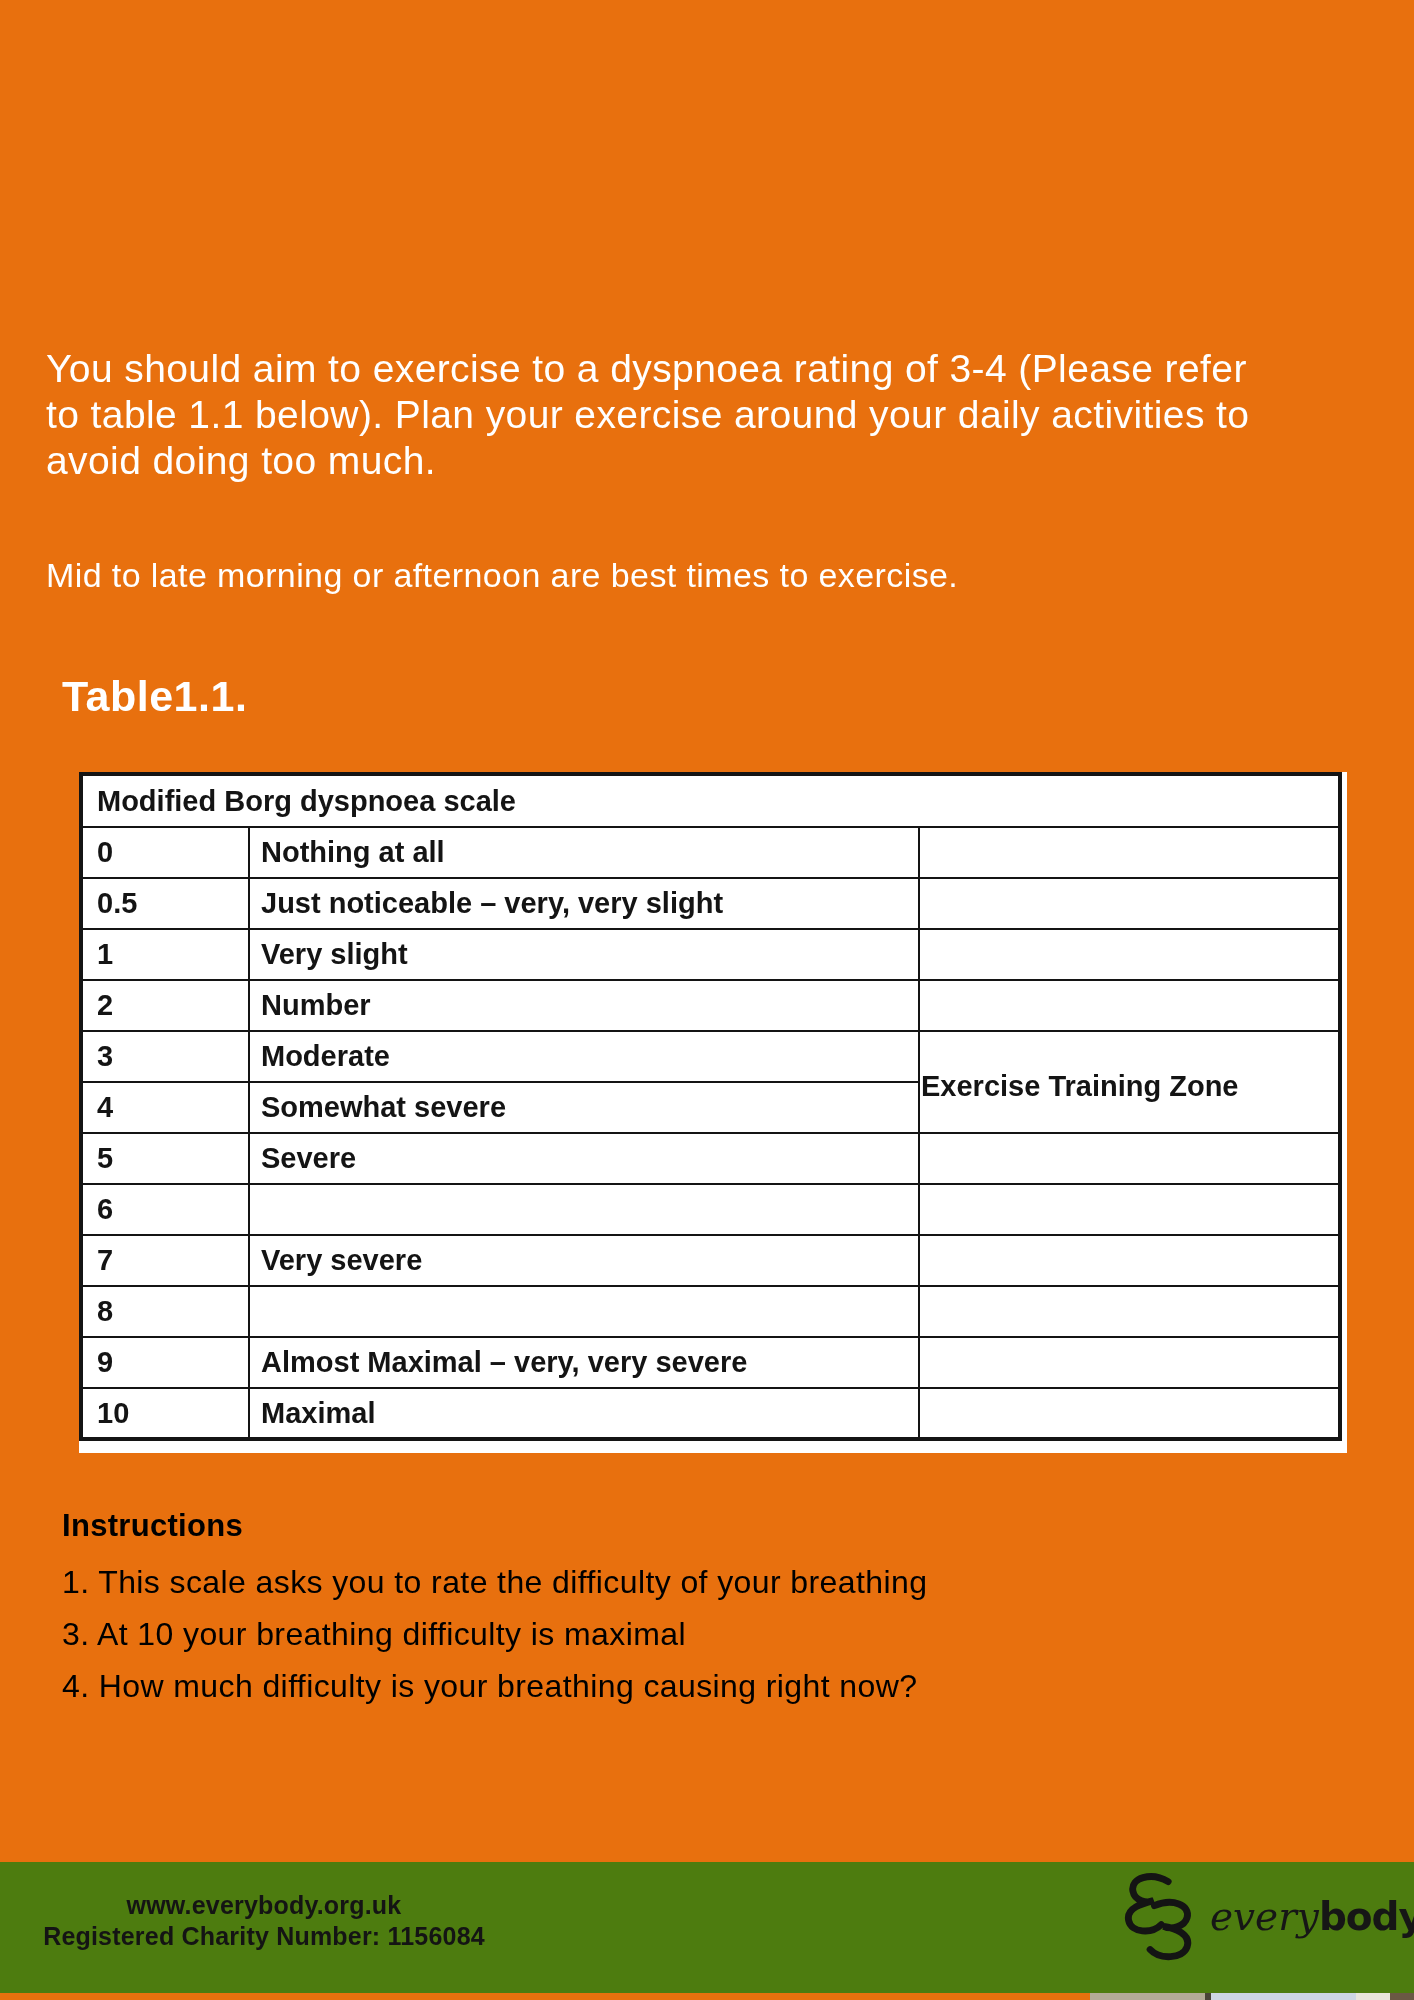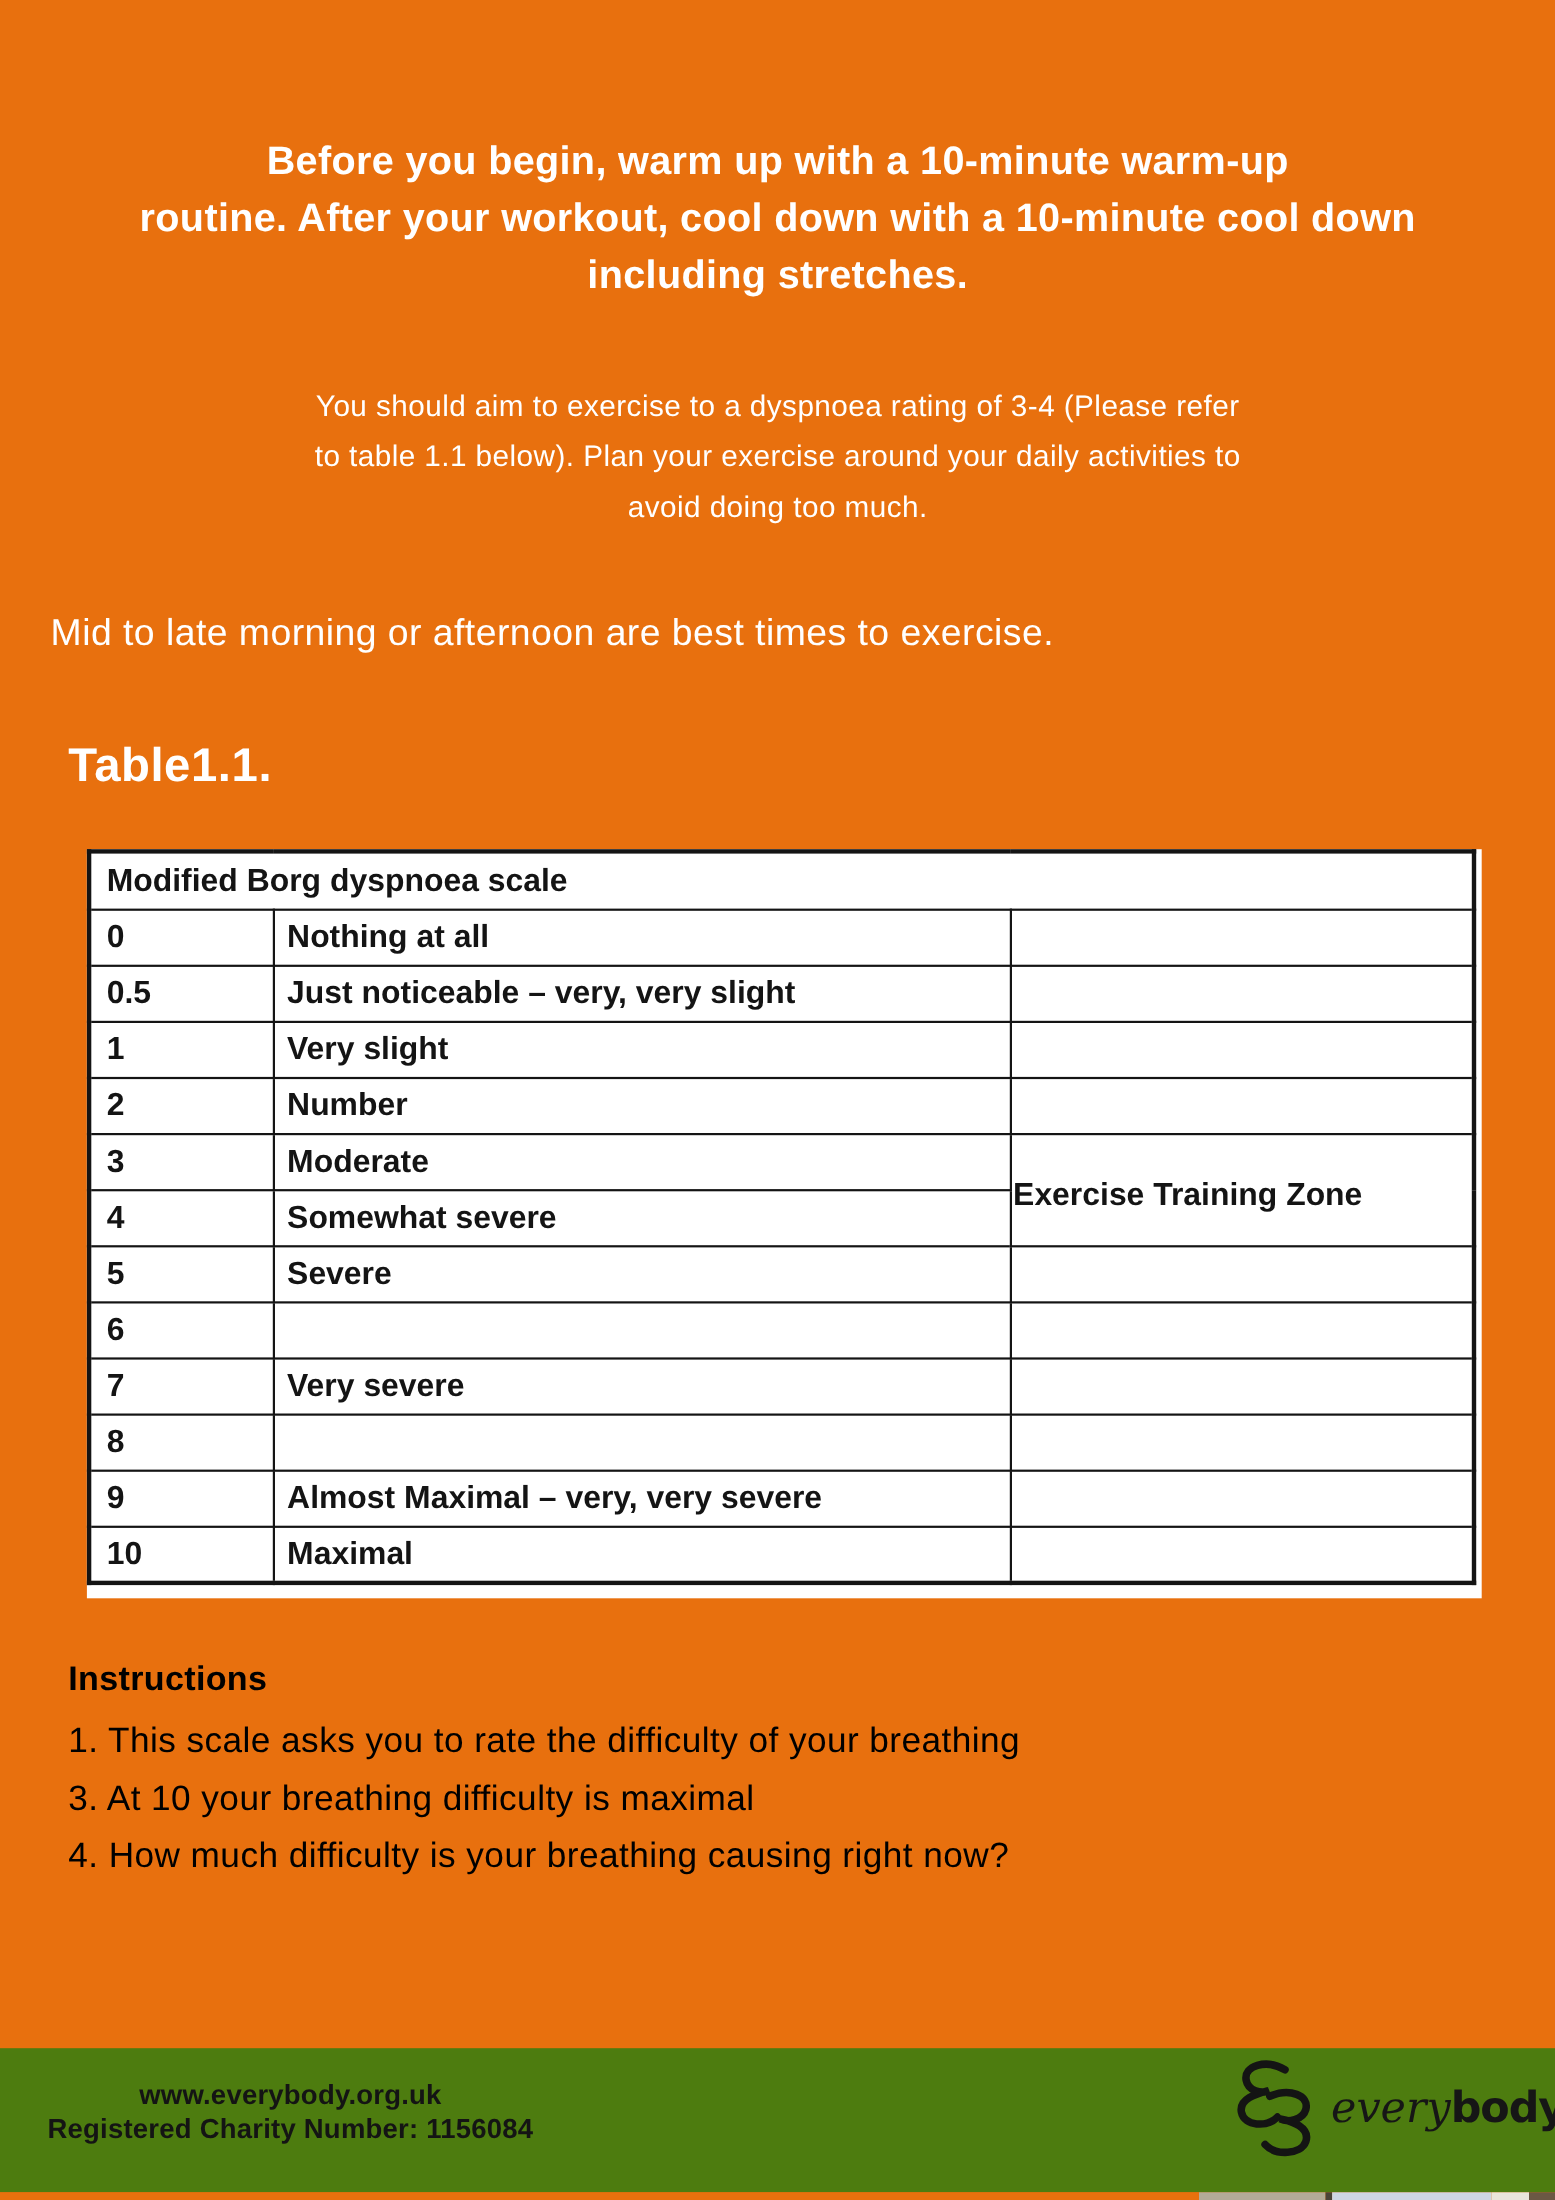--- a/index.html
+++ b/index.html
@@ -12,22 +12,22 @@
   }
   
   .intro-heading{
     position:absolute;left:60px;right:60px;top:120px;
     text-align:center;color:#fff;
     font-size:36px;font-weight:bold;line-height:52px;
     letter-spacing:.3px;
   }
   .intro-para{
     position:absolute;left:46px;right:46px;top:346px;
-    text-align:center;color:#fff;
-    font-size:27px;font-weight:400;line-height:46px;
+    color:#fff;
+    font-size:39px;font-weight:400;line-height:46px;
     letter-spacing:.4px;
   }
   .intro-timing{
     position:absolute;left:46px;right:46px;top:556px;
     text-align:left;color:#fff;
     font-size:34px;font-weight:400;letter-spacing:.4px;
   }
   
   .table-label{
     position:absolute;left:62px;top:672px;
@@ -90,25 +90,20 @@
     position:absolute;left:0;top:1993px;width:1414px;height:7px;
     display:flex;
   }
   .bottom-strip div{height:7px;}
 </style>
 </head>
 <body>
 
 <div class="page">
 
-  <div class="intro-heading">
-    <div>Before you begin, warm up with a 10-minute warm-up</div>
-    <div>routine. After your workout, cool down with a 10-minute cool down</div>
-    <div>including stretches.</div>
-  </div>
 
   <div class="intro-para">
     <div>You should aim to exercise to a dyspnoea rating of 3-4 (Please refer</div>
     <div>to table 1.1 below). Plan your exercise around your daily activities to</div>
     <div>avoid doing too much.</div>
   </div>
 
   <div class="intro-timing">Mid to late morning or afternoon are best times to exercise.</div>
 
   <div class="table-label">Table1.1.</div>

